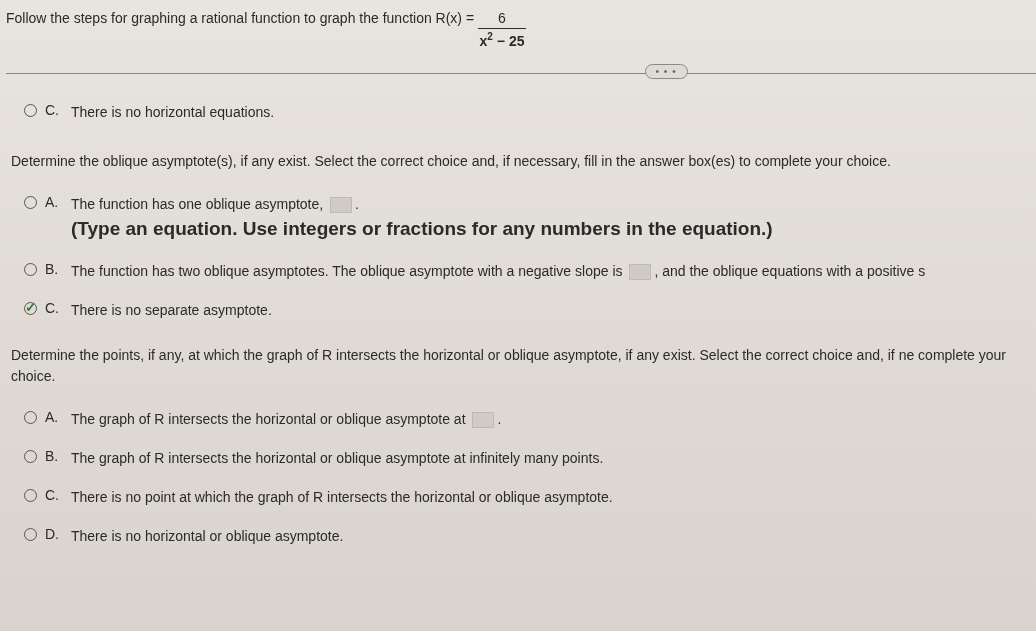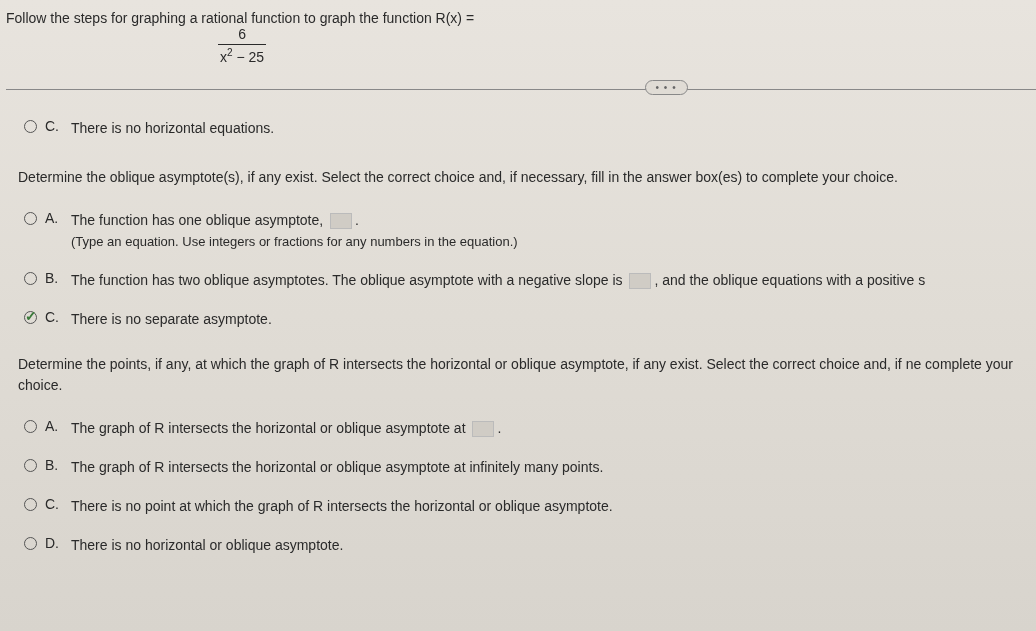--- a/index.html
+++ b/index.html
@@ -16,38 +16,37 @@
       color: #2a2a2a;
       font-size: 14px;
       overflow: hidden;
     }
     .question-header {
       margin-bottom: 20px;
       font-size: 14px;
     }
     .function-text {
       display: inline-flex;
-      align-items: center;
-      flex-direction: column;
     }
     .fraction {
       display: inline-flex;
       flex-direction: column;
       align-items: center;
       vertical-align: middle;
       margin-left: 4px;
     }
     .fraction .numerator {
       border-bottom: 1px solid #2a2a2a;
       padding: 0 20px 2px;
       text-align: center;
     }
     .fraction .denominator {
       padding-top: 2px;
       text-align: center;
+      font-weight: bold;
     }
     .sup {
       font-size: 10px;
       vertical-align: super;
     }
     hr.divider {
       border: none;
       border-top: 1px solid #888;
       margin: 24px 0 28px 0;
       position: relative;
@@ -102,25 +101,26 @@
     .answer-box {
       display: inline-block;
       width: 22px;
       height: 16px;
       background: #d0ccc5;
       border: 1px solid #bbb;
       vertical-align: middle;
       margin: 0 3px;
     }
     .instruction-text {
-      margin: 0 0 22px 12px;
+      margin: 0 0 22px 5px;
       line-height: 1.5;
     }
     .sub-instruction {
-      font-size: 13px;
+      font-size: 19px;
+      font-weight: bold;
     }
   </style>
 </head>
 <body>
 
 <div class="question-header">
   <span class="function-text">
     <span>Follow the steps for graphing a rational function to graph the function R(x) =</span>
     <span class="fraction">
       <span class="numerator">6</span>

